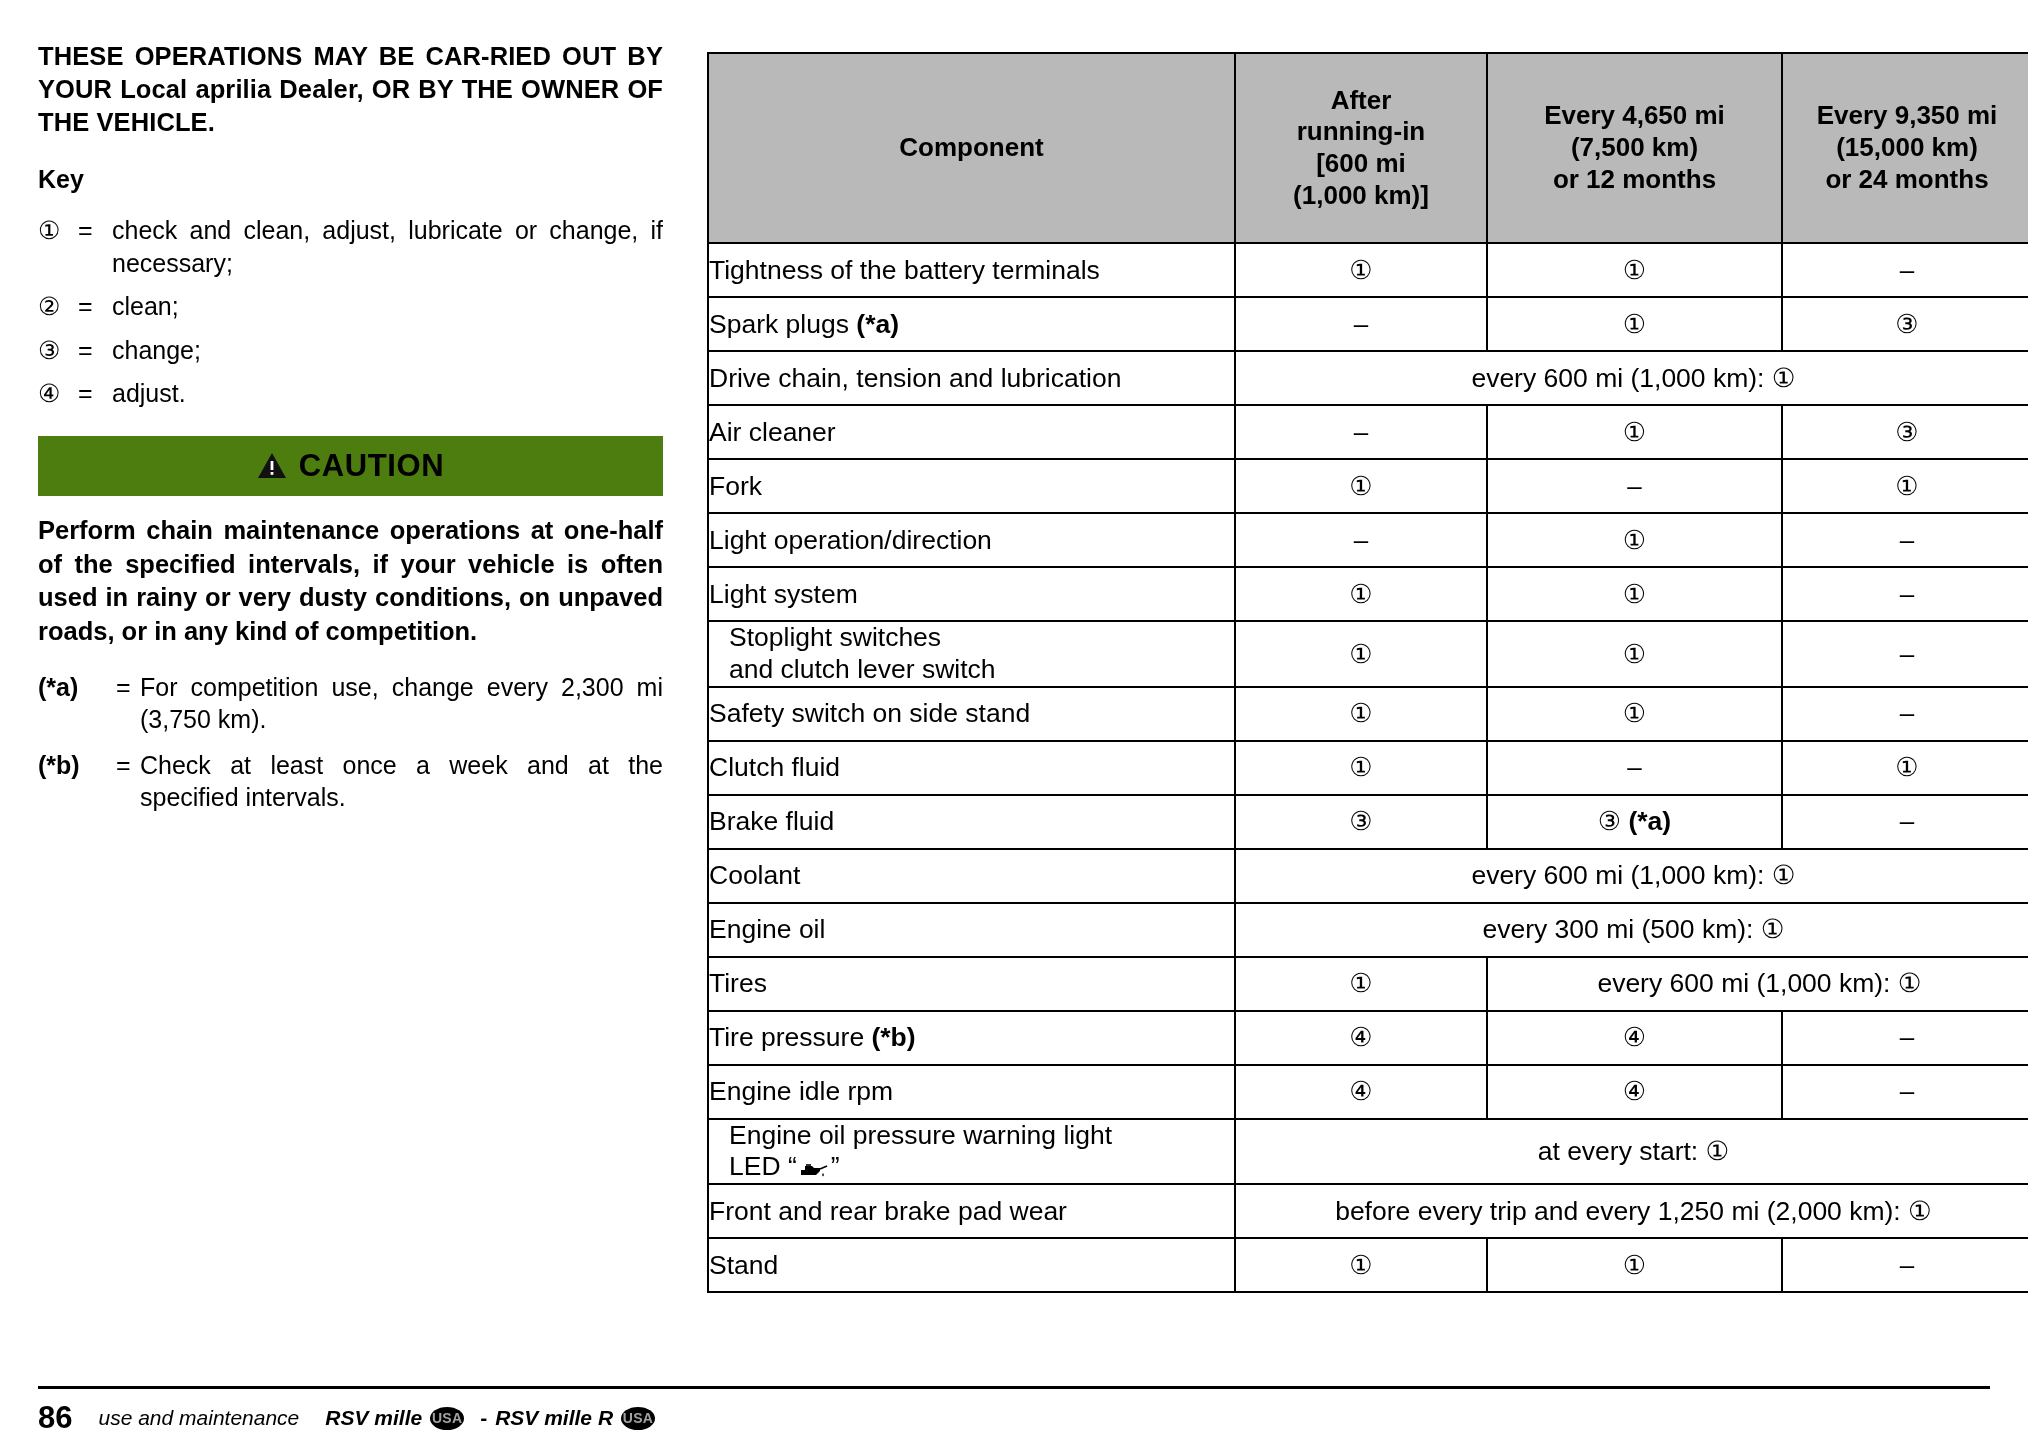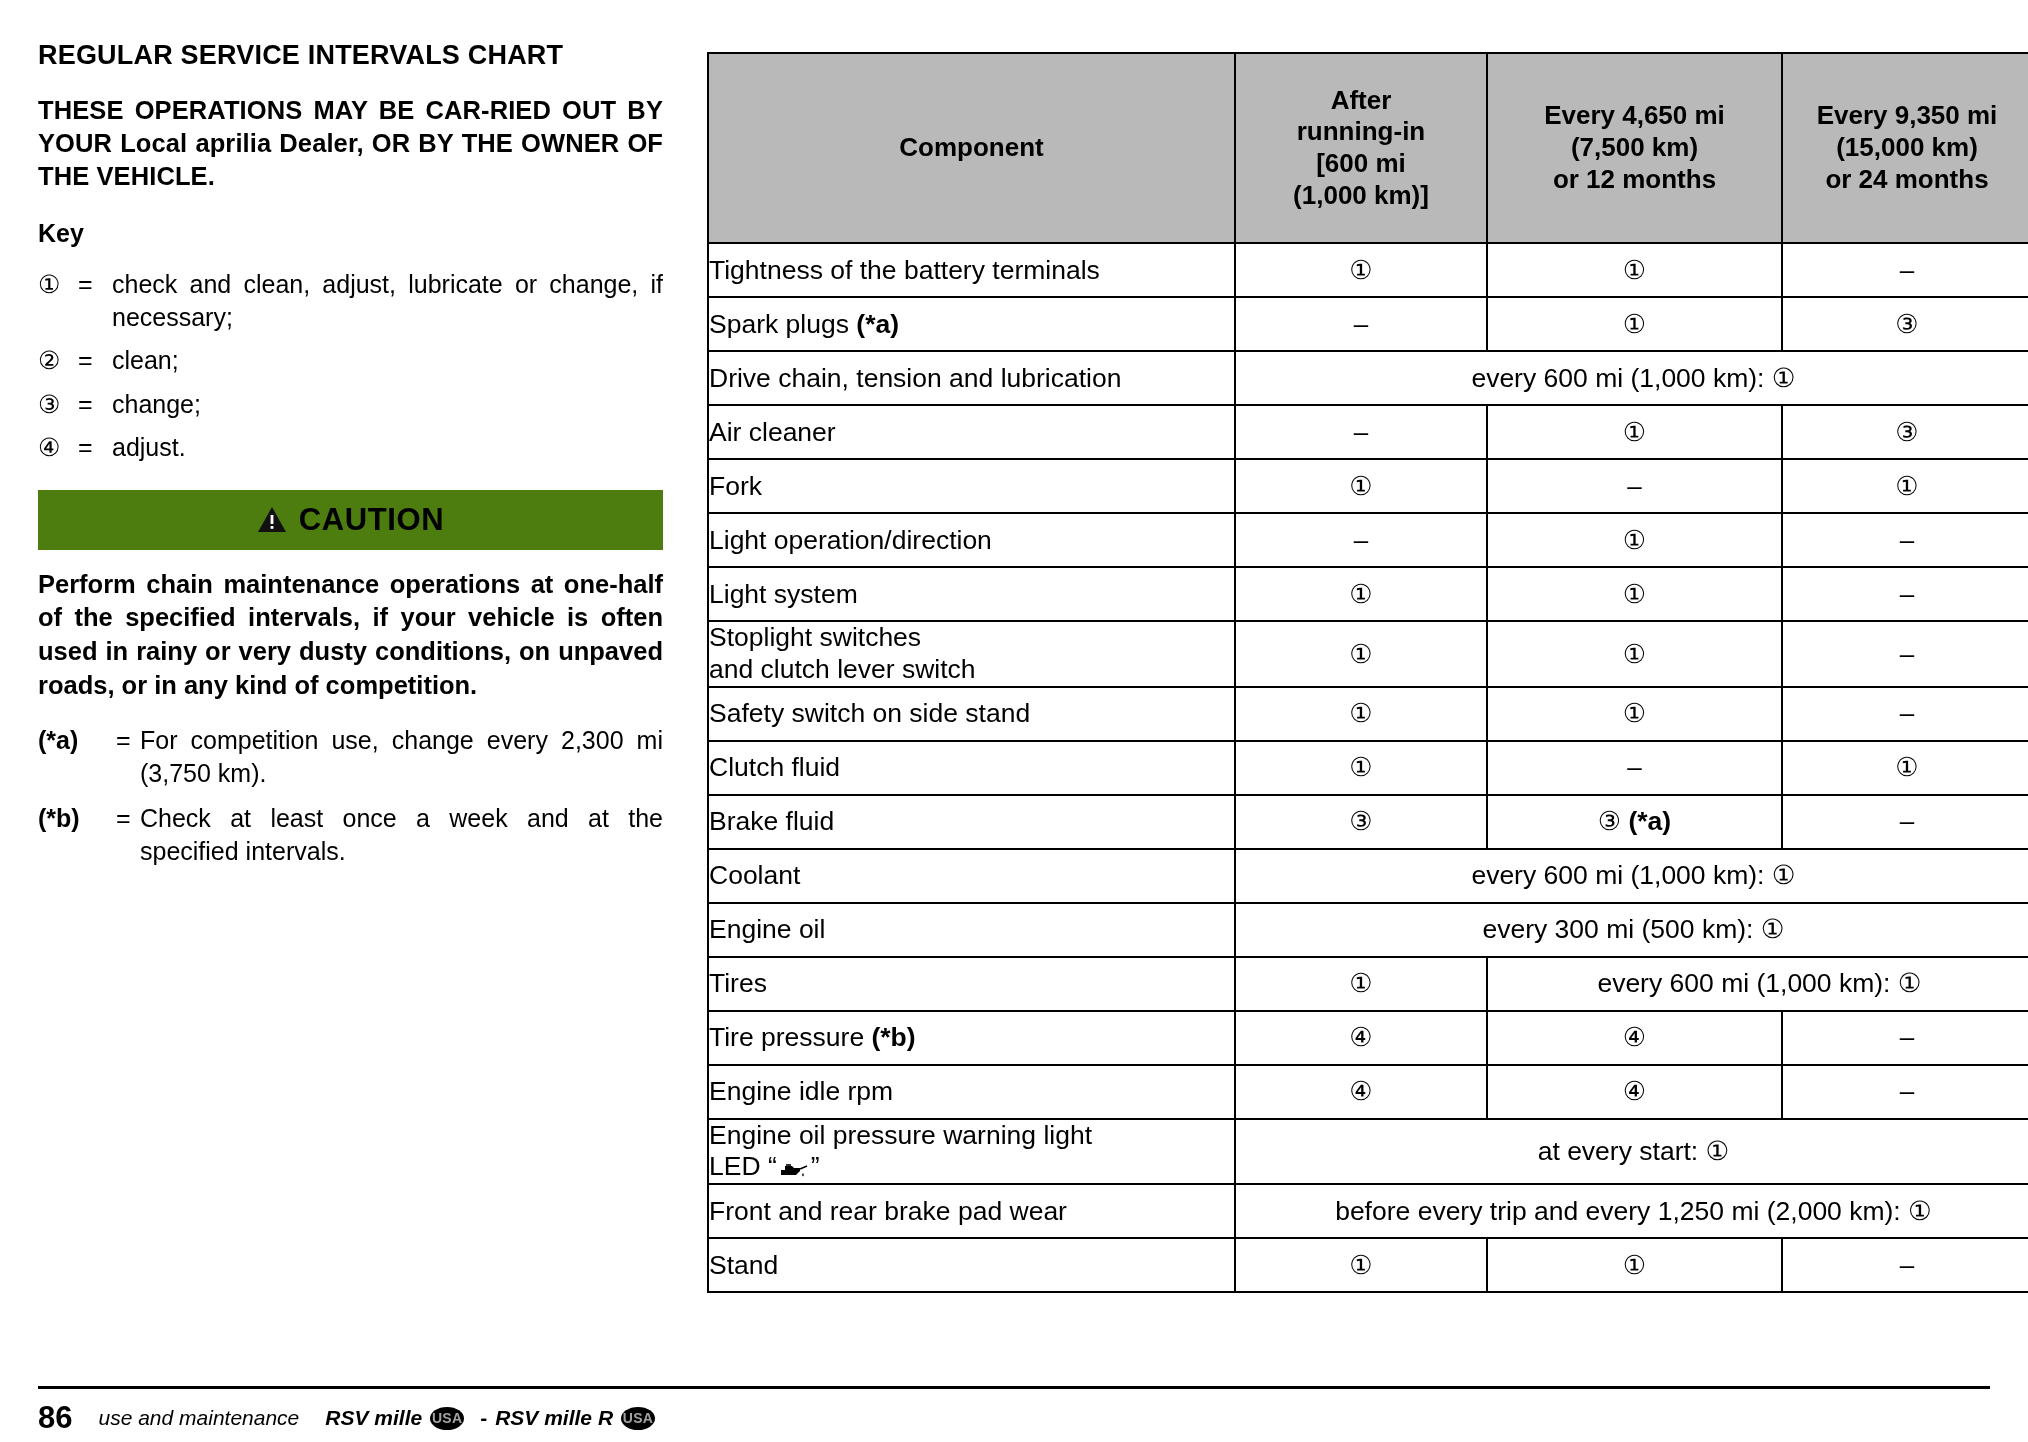--- a/index.html
+++ b/index.html
@@ -161,21 +161,21 @@
     padding: 4px 10px;
   }
   .b { font-weight: bold; }
 
   .sym {
     display: inline-block;
     font-size: 26px;
     line-height: 1;
   }
 
-  .twoline { line-height: 1.2; }
+  .twoline { line-height: 1.2; padding-left: 20px; }
 
   
   .oilcan { display: inline-block; vertical-align: -3px; margin: 0 2px; }
 
   
   .footer-rule {
     position: absolute;
     left: 38px;
     top: 1386px;
     width: 1952px;
@@ -227,21 +227,20 @@
     margin: 0 8px;
   }
 </style>
 </head>
 <body>
 
 <div class="page">
 
   <div class="left-col">
 
-    <div class="h1">REGULAR SERVICE INTERVALS CHART</div>
 
     <div class="intro">
       <span>THESE OPERATIONS MAY BE CAR-RIED OUT BY YOUR Local </span><span class="brand">aprilia</span><span> Dealer, OR BY THE OWNER OF THE VEHICLE.</span>
     </div>
 
     <div class="key-title">Key</div>
 
     <div class="key-list">
       <div class="key-row">
         <span class="key-sym">①</span>

